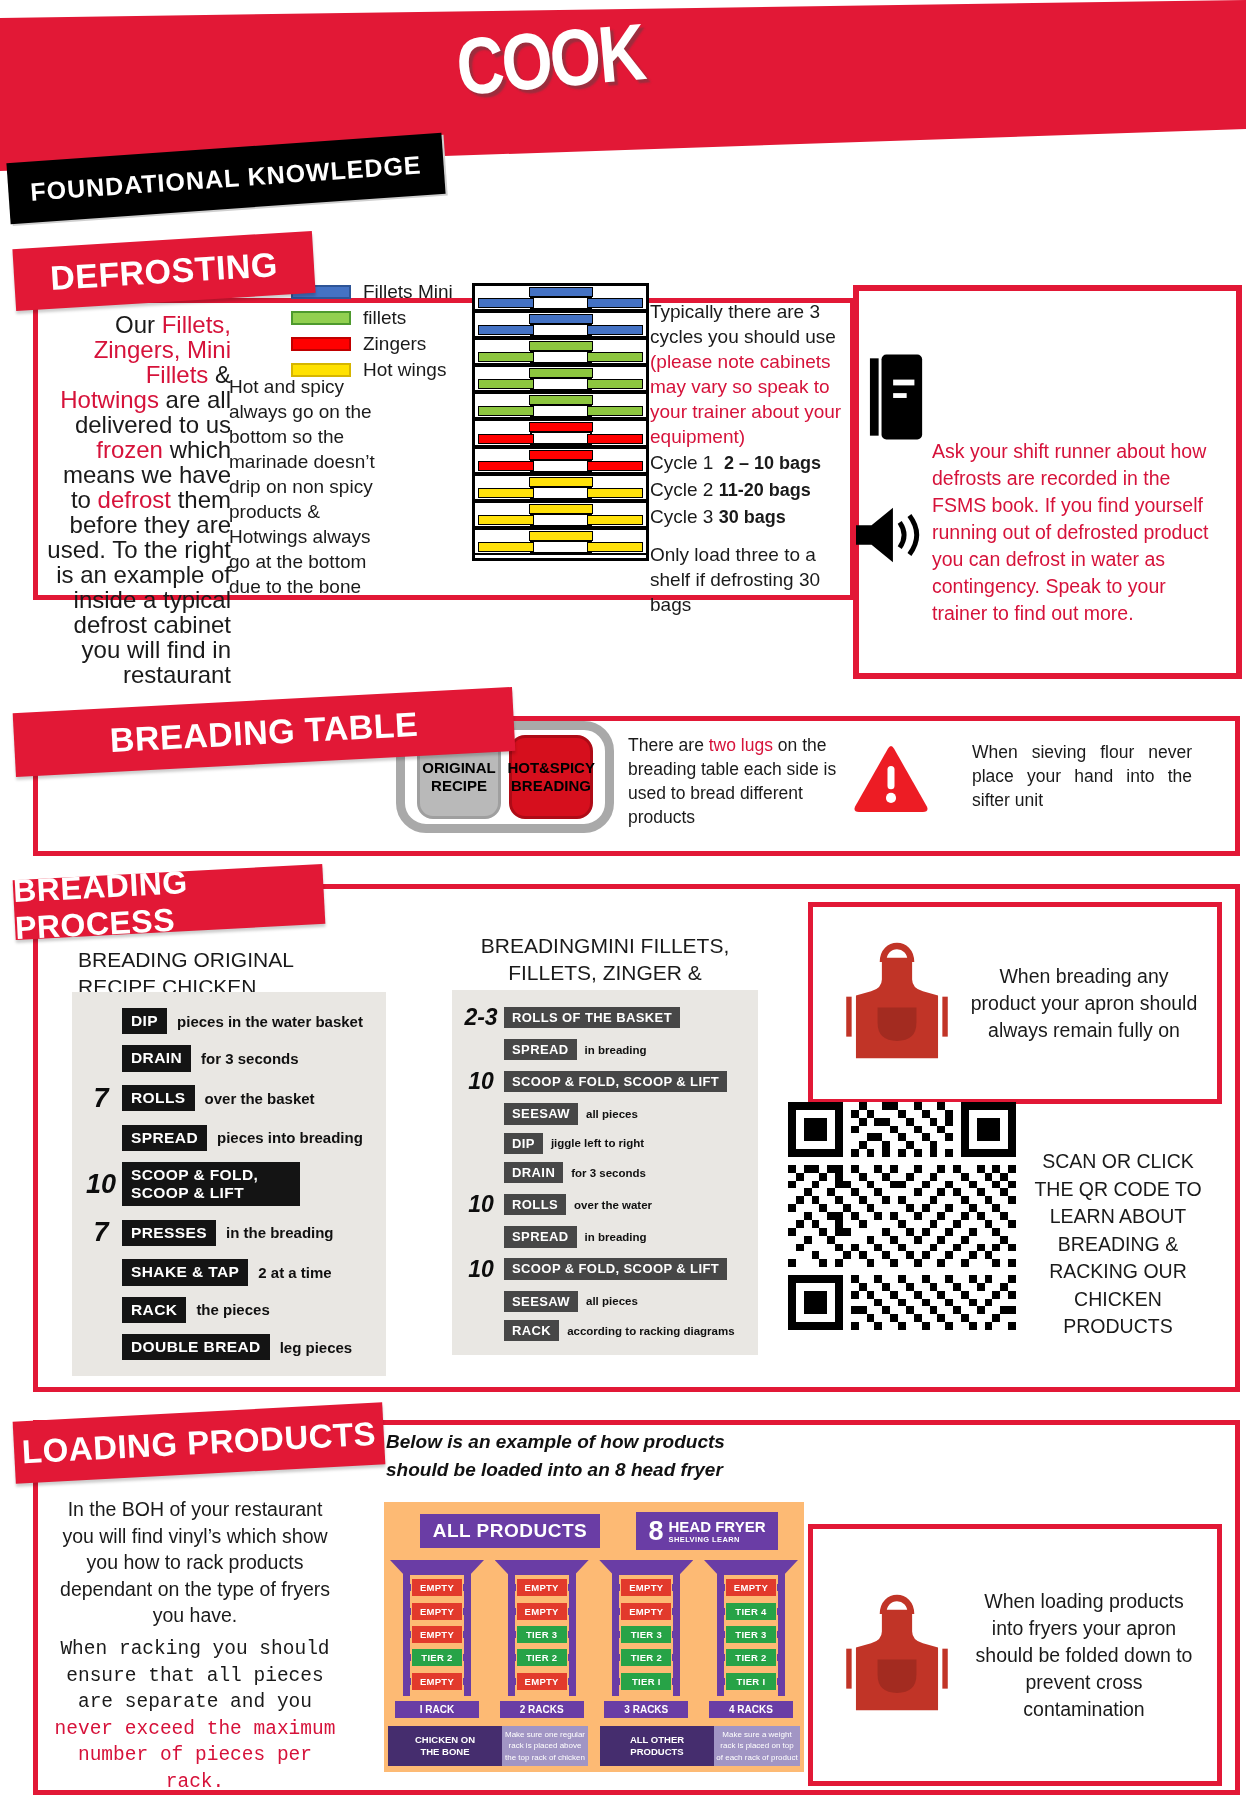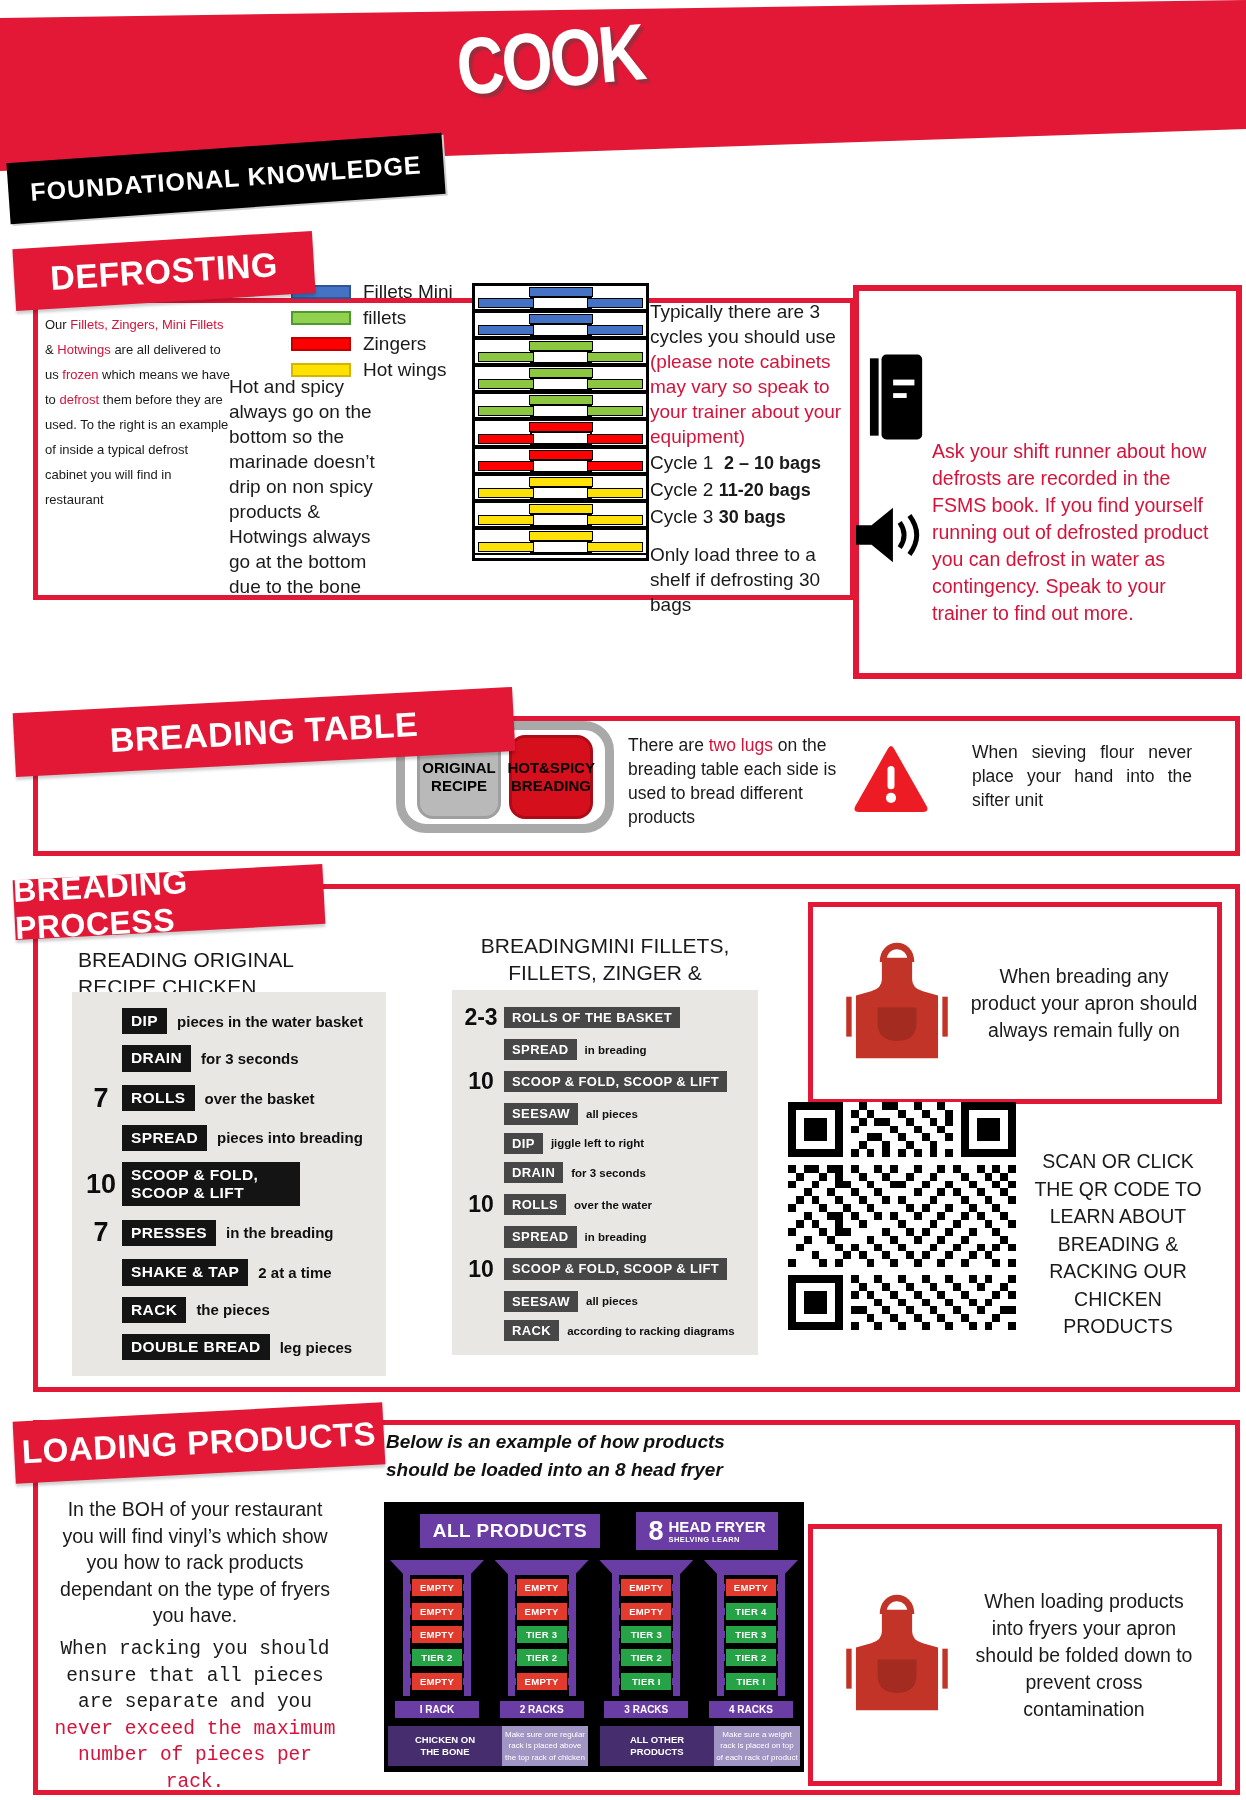--- a/index.html
+++ b/index.html
@@ -27,21 +27,21 @@
     align-items:center;justify-content:center;transform:rotate(-3.5deg);
     box-shadow:0 3px 3px rgba(0,0,0,.2);letter-spacing:.5px;z-index:5;}
   .outline{position:absolute;border:5px solid var(--red);background:#fff;}
   .abs{position:absolute;}
   .redtxt{color:var(--red-text);}
 
   
   .banner.defrosting{left:14px;top:240px;width:300px;height:62px;font-size:34px;}
   .box-defrost-left{left:33px;top:298px;width:812px;height:292px;}
   .box-defrost-right{left:853px;top:285px;width:377px;height:382px;border-width:6px;}
-  .intro{left:45px;top:312px;width:186px;font-size:13px;line-height:25px;}
+  .intro{left:45px;top:312px;width:186px;font-size:24px;line-height:25px;text-align:right;}
   .legend{left:291px;top:281px;width:195px;display:flex;flex-direction:column;gap:4px;}
   .legend-row{display:flex;align-items:center;gap:12px;height:22px;}
   .sw{width:56px;height:10px;border:2px solid #000;flex:none;}
   .sw.blue{background:#4472c4;border-color:#2e5597;}
   .sw.green{background:#92d050;border-color:#4e9a2e;}
   .sw.red{background:#ff0000;border-color:#c00000;}
   .sw.yellow{background:#ffe100;border-color:#d6b500;}
   .legend-label{font-size:19px;white-space:nowrap;}
   .spicy{left:229px;top:374px;width:154px;font-size:19px;line-height:25px;}
 
@@ -85,21 +85,21 @@
 
   
   .banner.bprocess{left:14px;top:872px;width:310px;height:60px;font-size:32px;transform:rotate(-3deg);}
   .box-bprocess{left:33px;top:884px;width:1197px;height:498px;}
   .lheading{left:78px;top:946px;width:280px;font-size:21px;line-height:27px;}
   .rheading{left:452px;top:932px;width:306px;font-size:21px;line-height:27px;text-align:center;}
   .steps{background:var(--paper);display:flex;flex-direction:column;box-sizing:border-box;}
   .lsteps{left:72px;top:992px;width:314px;padding:16px 8px;gap:11px;}
   .rsteps{left:452px;top:990px;width:306px;padding:14px 6px;gap:8px;}
   .step{display:flex;align-items:center;}
-  .stepnum{text-align:center;font-weight:bold;flex:none;color:#0d0d0d;}
+  .stepnum{text-align:center;font-weight:bold;flex:none;color:#0d0d0d;font-style:italic;}
   .lsteps .stepnum{width:42px;font-size:27px;}
   .rsteps .stepnum{width:46px;font-size:23px;}
   .chip{color:#fff;font-weight:bold;letter-spacing:.4px;line-height:1.18;flex:none;}
   .lsteps .chip{background:#141414;font-size:15.5px;padding:4px 9px;max-width:160px;}
   .rsteps .chip{background:#474747;font-size:13px;padding:3px 8px;max-width:230px;}
   .stepdesc{font-weight:bold;margin-left:10px;color:#101010;}
   .lsteps .stepdesc{font-size:15px;}
   .rsteps .stepdesc{font-size:11.5px;margin-left:8px;}
   .apron-box{border:5px solid var(--red);position:absolute;background:#fff;display:flex;align-items:center;}
   .apron-box1{left:808px;top:902px;width:404px;height:192px;}
@@ -109,21 +109,21 @@
   .qr{left:788px;top:1102px;width:228px;height:228px;}
   .qrtext{left:1022px;top:1148px;width:192px;font-size:19.5px;line-height:27.5px;text-align:center;}
 
   
   .banner.loading{left:14px;top:1412px;width:370px;height:62px;font-size:33px;transform:rotate(-3deg);}
   .box-loading{left:33px;top:1420px;width:1197px;height:365px;}
   .load-p1{left:50px;top:1496px;width:290px;text-align:center;font-size:19.5px;line-height:26.5px;}
   .load-p2{left:50px;top:1636px;width:290px;text-align:center;font-size:19.5px;line-height:26.5px;font-family:Liberation Mono, monospace;}
   .load-caption{left:386px;top:1428px;width:352px;font-style:italic;font-weight:bold;font-size:19px;
     line-height:28px;color:#111;}
-  .fryer{left:384px;top:1502px;width:420px;height:270px;background:#000000;}
+  .fryer{left:384px;top:1502px;width:420px;height:270px;background:#fdba74;}
   .fryer-title{position:absolute;left:36px;top:12px;width:180px;height:34px;background:var(--purple);
     color:#fff;font-weight:bold;font-size:19px;display:flex;align-items:center;justify-content:center;
     letter-spacing:.5px;}
   .fryer-guide{position:absolute;left:252px;top:10px;width:142px;height:38px;background:var(--purple);
     color:#fff;display:flex;align-items:center;justify-content:center;gap:5px;}
   .guide-num{font-size:27px;font-weight:bold;line-height:1;}
   .guide-col{display:flex;flex-direction:column;line-height:1;}
   .guide-title{font-size:15px;font-weight:bold;}
   .guide-sub{font-size:7.5px;font-weight:bold;letter-spacing:.4px;margin-top:2px;}
   .racks{position:absolute;left:6px;top:58px;width:408px;display:flex;justify-content:space-between;}

